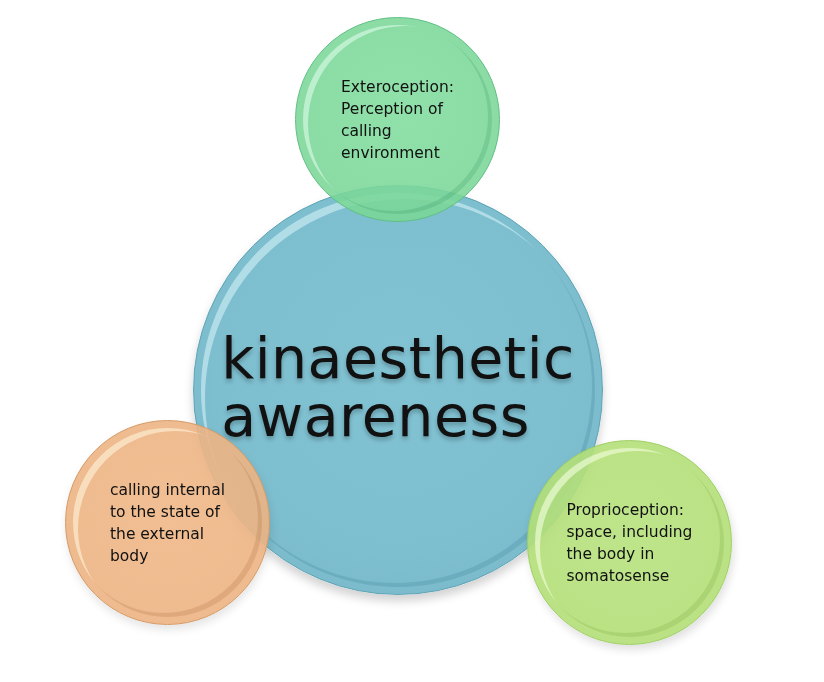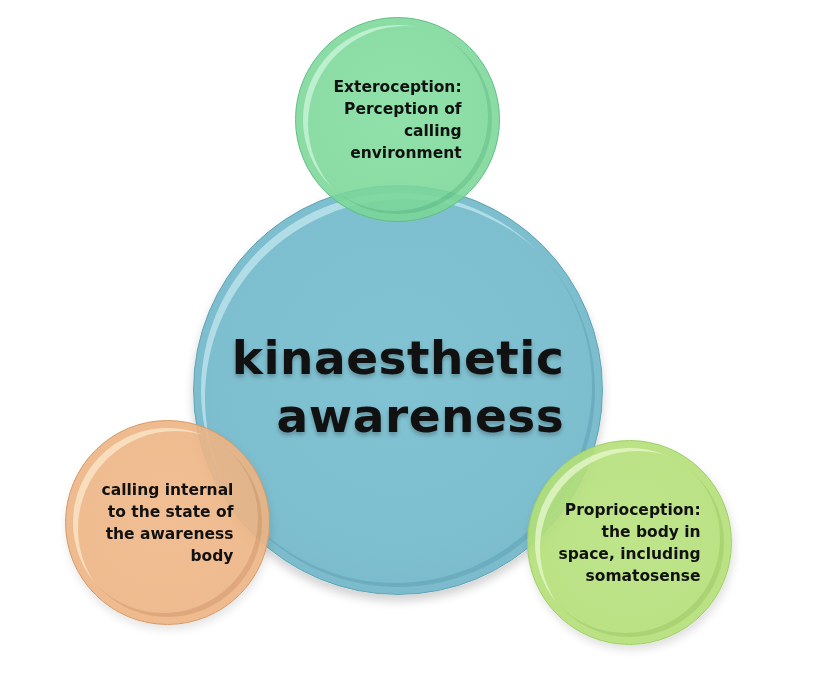--- a/index.html
+++ b/index.html
@@ -1,37 +1,36 @@
 <!DOCTYPE html>
 <html><head>
 <meta charset="utf-8">
 <style>
   html, body { margin: 0; padding: 0; background: #ffffff; }
   body { width: 824px; height: 682px; position: relative; overflow: hidden; font-family: "DejaVu Sans", "Liberation Sans", sans-serif; }
   .stage { position: absolute; left: 0; top: 0; width: 824px; height: 682px; }
   .circle {
     position: absolute; border-radius: 50%;
     display: flex; align-items: center; justify-content: center;
-    text-align: right; color: #111;
+    text-align: left; color: #111;
     box-sizing: border-box;
-    font-weight: bold;
   }
   .circle .ring {
     position: absolute; inset: 7px; border-radius: 50%;
     pointer-events: none;
   }
   .main {
     left: 193px; top: 185px; width: 410px; height: 410px;
     background: radial-gradient(circle at 50% 45%, #82c3d3 0%, #7dbecf 60%, #79b8c9 88%, #9fd6e3 93%, #6eaebf 100%);
     border: 1.5px solid #5ea4b6;
     box-shadow: 0 6px 10px rgba(0,0,0,0.18);
     z-index: 1;
   }
   .main .ring { box-shadow: inset 6px 8px 0 -2px rgba(220,245,252,0.55), inset -3px -4px 0 rgba(60,130,150,0.25); }
-  .main .label { font-size: 47px; line-height: 58px; letter-spacing: 0.5px; text-shadow: 0 3px 4px rgba(0,0,0,0.25); margin-top: -6px; position: relative; z-index: 2; }
+  .main .label { font-size: 57px; line-height: 58px; letter-spacing: 0.5px; text-shadow: 0 3px 4px rgba(0,0,0,0.25); margin-top: -6px; position: relative; z-index: 2; }
   .sat { width: 205px; height: 205px; z-index: 3; }
   .sat .label { font-size: 15.5px; line-height: 22px; position: relative; z-index: 2; }
   .top {
     left: 295px; top: 17px;
     background: radial-gradient(circle at 50% 45%, rgba(128,220,158,0.88) 0%, rgba(122,214,150,0.88) 80%, rgba(200,245,215,0.9) 90%, rgba(98,196,130,0.9) 100%);
     border: 1.5px solid #5fc084;
   }
   .top .ring { box-shadow: inset 8px 4px 0 -3px rgba(230,255,240,0.55), inset -4px -3px 0 rgba(40,140,90,0.2); }
   .left {
     left: 65px; top: 420px;
@@ -69,28 +68,28 @@
       <div>calling</div>
       <div>environment</div>
     </div>
   </div>
 
   <div class="circle sat left">
     <div class="ring"></div>
     <div class="label">
       <div>calling internal</div>
       <div>to the state of</div>
-      <div>the awareness</div>
+      <div>the external</div>
       <div>body</div>
     </div>
   </div>
 
   <div class="circle sat right">
     <div class="ring"></div>
     <div class="label">
       <div>Proprioception:</div>
+      <div>space, including</div>
       <div>the body in</div>
-      <div>space, including</div>
       <div>somatosense</div>
     </div>
   </div>
 
 </div>
 
 </body></html>

